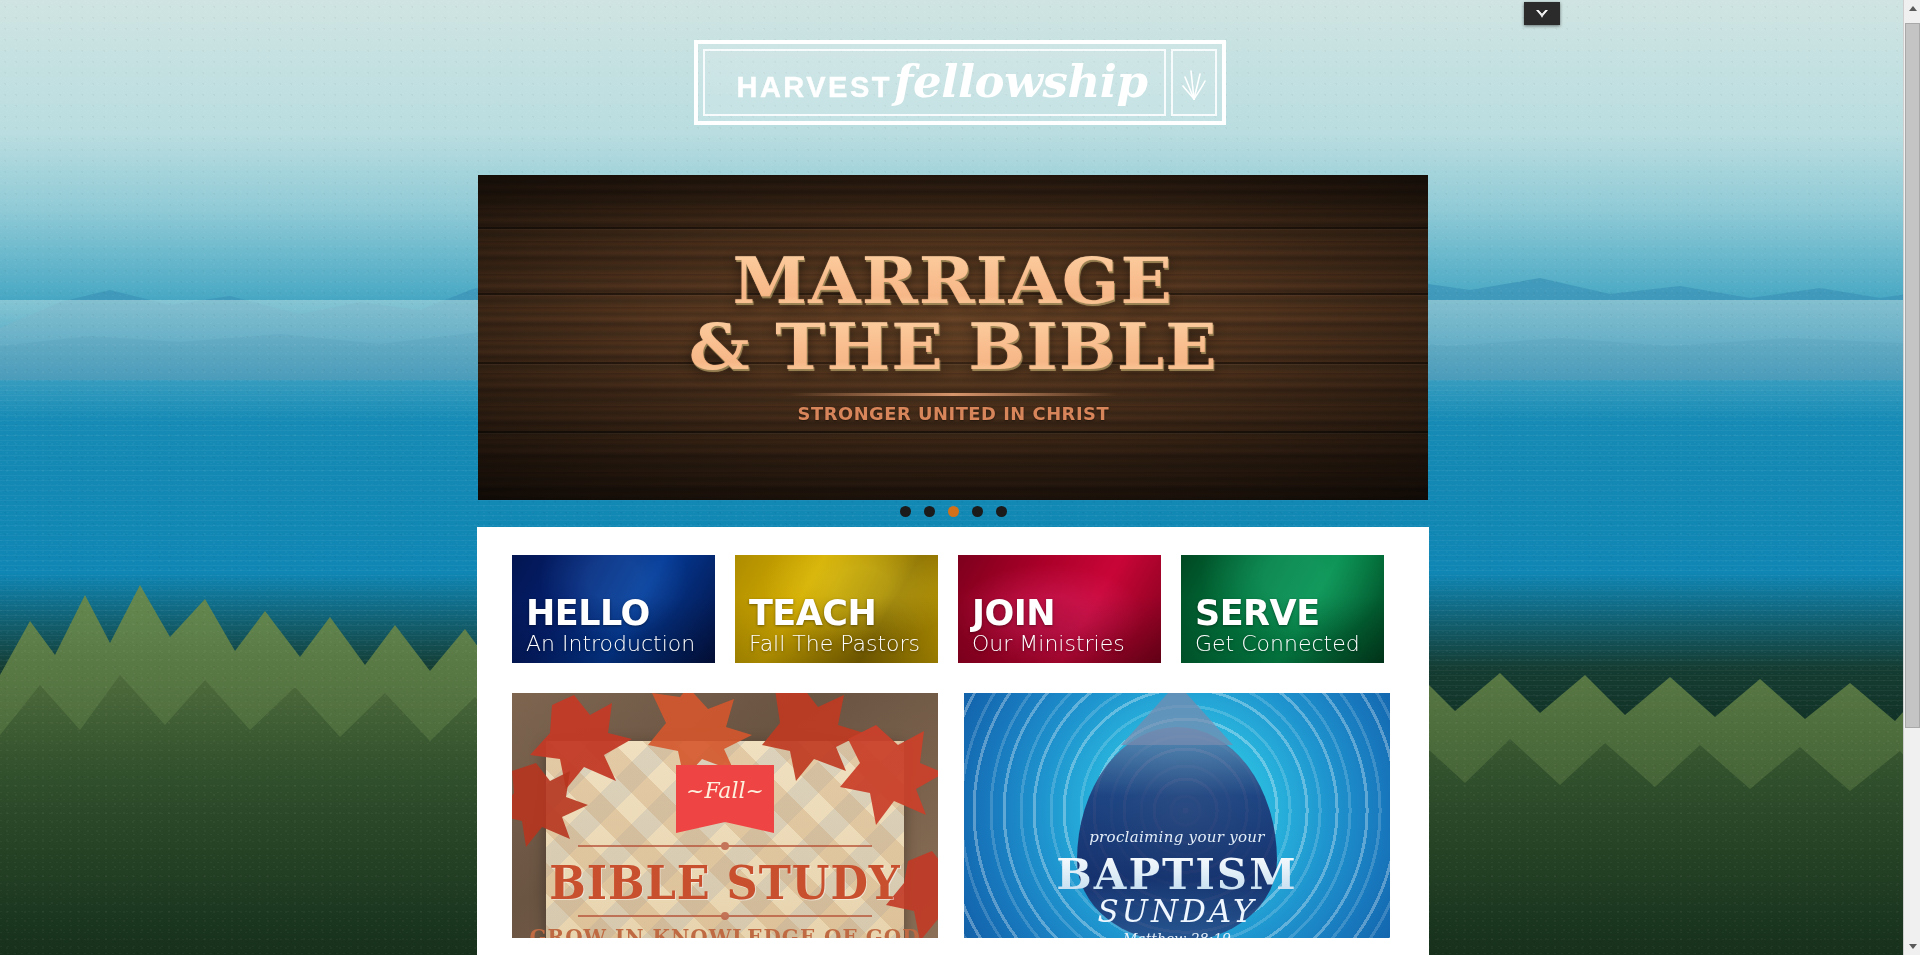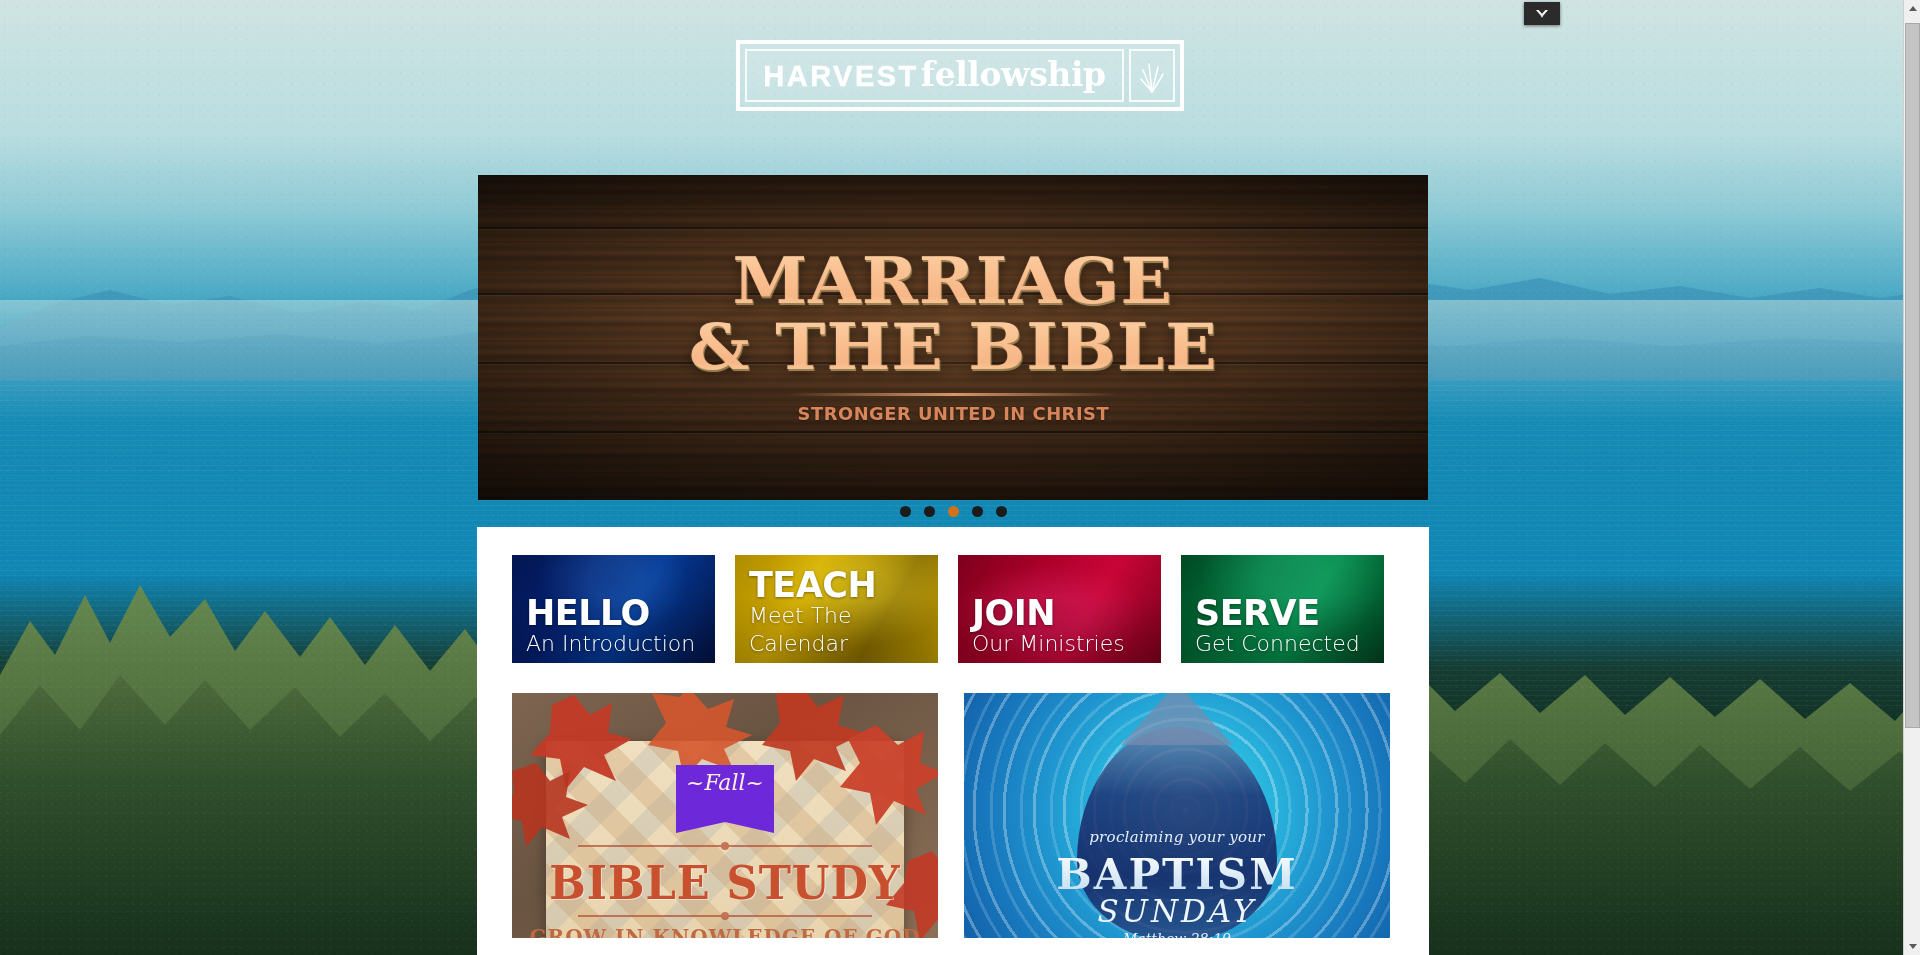--- a/index.html
+++ b/index.html
@@ -69,32 +69,32 @@
     display:flex; justify-content:center;
   }
   #logo {
     border:4px solid #ffffff;
     padding:5px;
     display:flex; align-items:stretch; gap:5px;
     background:rgba(255,255,255,0.12);
   }
   #logo-textbox {
     border:2px solid rgba(255,255,255,0.85);
-    padding:4px 16px 6px 16px;
+    padding:4px 16px 6px 31px;
     display:flex; align-items:baseline;
     background:rgba(255,255,255,0.05);
   }
   #logo-harvest {
     color:#fff; font-weight:bold; font-size:29px;
     letter-spacing:2.5px;
     -webkit-text-stroke:0.4px #fff;
   }
   #logo-fellowship {
-    color:#fff; font-weight:bold;
-    font-size:33px; letter-spacing:-0.4px;
+    color:#fff; font-style:italic; font-weight:bold;
+    font-size:45px; letter-spacing:-0.4px;
     font-family:"DejaVu Serif", serif;
     margin-left:2px;
   }
   #logo-iconbox {
     border:2px solid rgba(255,255,255,0.85);
     width:46px; display:flex; align-items:center; justify-content:center;
     background:rgba(255,255,255,0.05);
   }
 
   
@@ -229,24 +229,24 @@
   #feat-fall .paper {
     position:absolute; left:34px; top:48px; right:34px; bottom:-18px;
     background:
       repeating-linear-gradient(45deg, rgba(196,152,104,.30) 0 22px, rgba(233,212,176,0) 22px 44px),
       repeating-linear-gradient(-45deg, rgba(150,160,170,.22) 0 22px, rgba(233,212,176,0) 22px 44px),
       linear-gradient(to bottom,#f0e0c0,#e7d3ad);
     box-shadow:0 4px 14px rgba(0,0,0,.35);
   }
   #feat-fall .banner {
     position:absolute; left:50%; transform:translateX(-50%); top:72px;
-    width:98px; height:68px; background:#6d28d9;
+    width:98px; height:68px; background:#ef4444;
     clip-path:polygon(0 0,100% 0,100% 100%,50% 84%,0 100%);
     display:flex; align-items:flex-start; justify-content:center;
-    padding-top:5px;
+    padding-top:13px;
   }
   #feat-fall .banner span {
     font-family:"DejaVu Serif", serif; font-style:italic;
     color:#fdf1de; font-size:22px;
   }
   #feat-fall .rule {
     position:absolute; left:66px; right:66px; height:2px; background:#b8543a; opacity:.75;
   }
   #feat-fall .rule .knob {
     position:absolute; left:50%; top:-3px; transform:translateX(-50%);
@@ -437,21 +437,21 @@
             <div class="big">HELLO</div>
             <div class="small">An Introduction</div>
           </div>
         </div>
         <div class="card">
           <div class="photo" style="background: radial-gradient(at 62% 28%, rgba(255, 255, 255, 0.35) 0px, rgba(255, 255, 255, 0.35) 16%, rgba(0, 0, 0, 0) 55%), linear-gradient(120deg, rgb(185, 161, 0) 0%, rgb(226, 197, 0) 34%, rgb(143, 122, 0) 70%, rgb(205, 178, 0) 100%);"></div>
           <div class="tint" style="background: rgb(235, 214, 0);"></div>
           <div class="shade"></div>
           <div class="labels">
             <div class="big">TEACH</div>
-            <div class="small">Meet The Calendar</div>
+            <div class="small">Fall The Pastors</div>
           </div>
         </div>
         <div class="card">
           <div class="photo" style="background: radial-gradient(at 45% 55%, rgba(255, 255, 255, 0.28) 0px, rgba(255, 255, 255, 0.28) 22%, rgba(0, 0, 0, 0) 60%), linear-gradient(120deg, rgb(142, 0, 55) 0%, rgb(196, 0, 83) 35%, rgb(229, 25, 111) 62%, rgb(140, 0, 54) 100%);"></div>
           <div class="tint" style="background: rgb(216, 0, 94);"></div>
           <div class="shade"></div>
           <div class="labels">
             <div class="big">JOIN</div>
             <div class="small">Our Ministries</div>
           </div>

